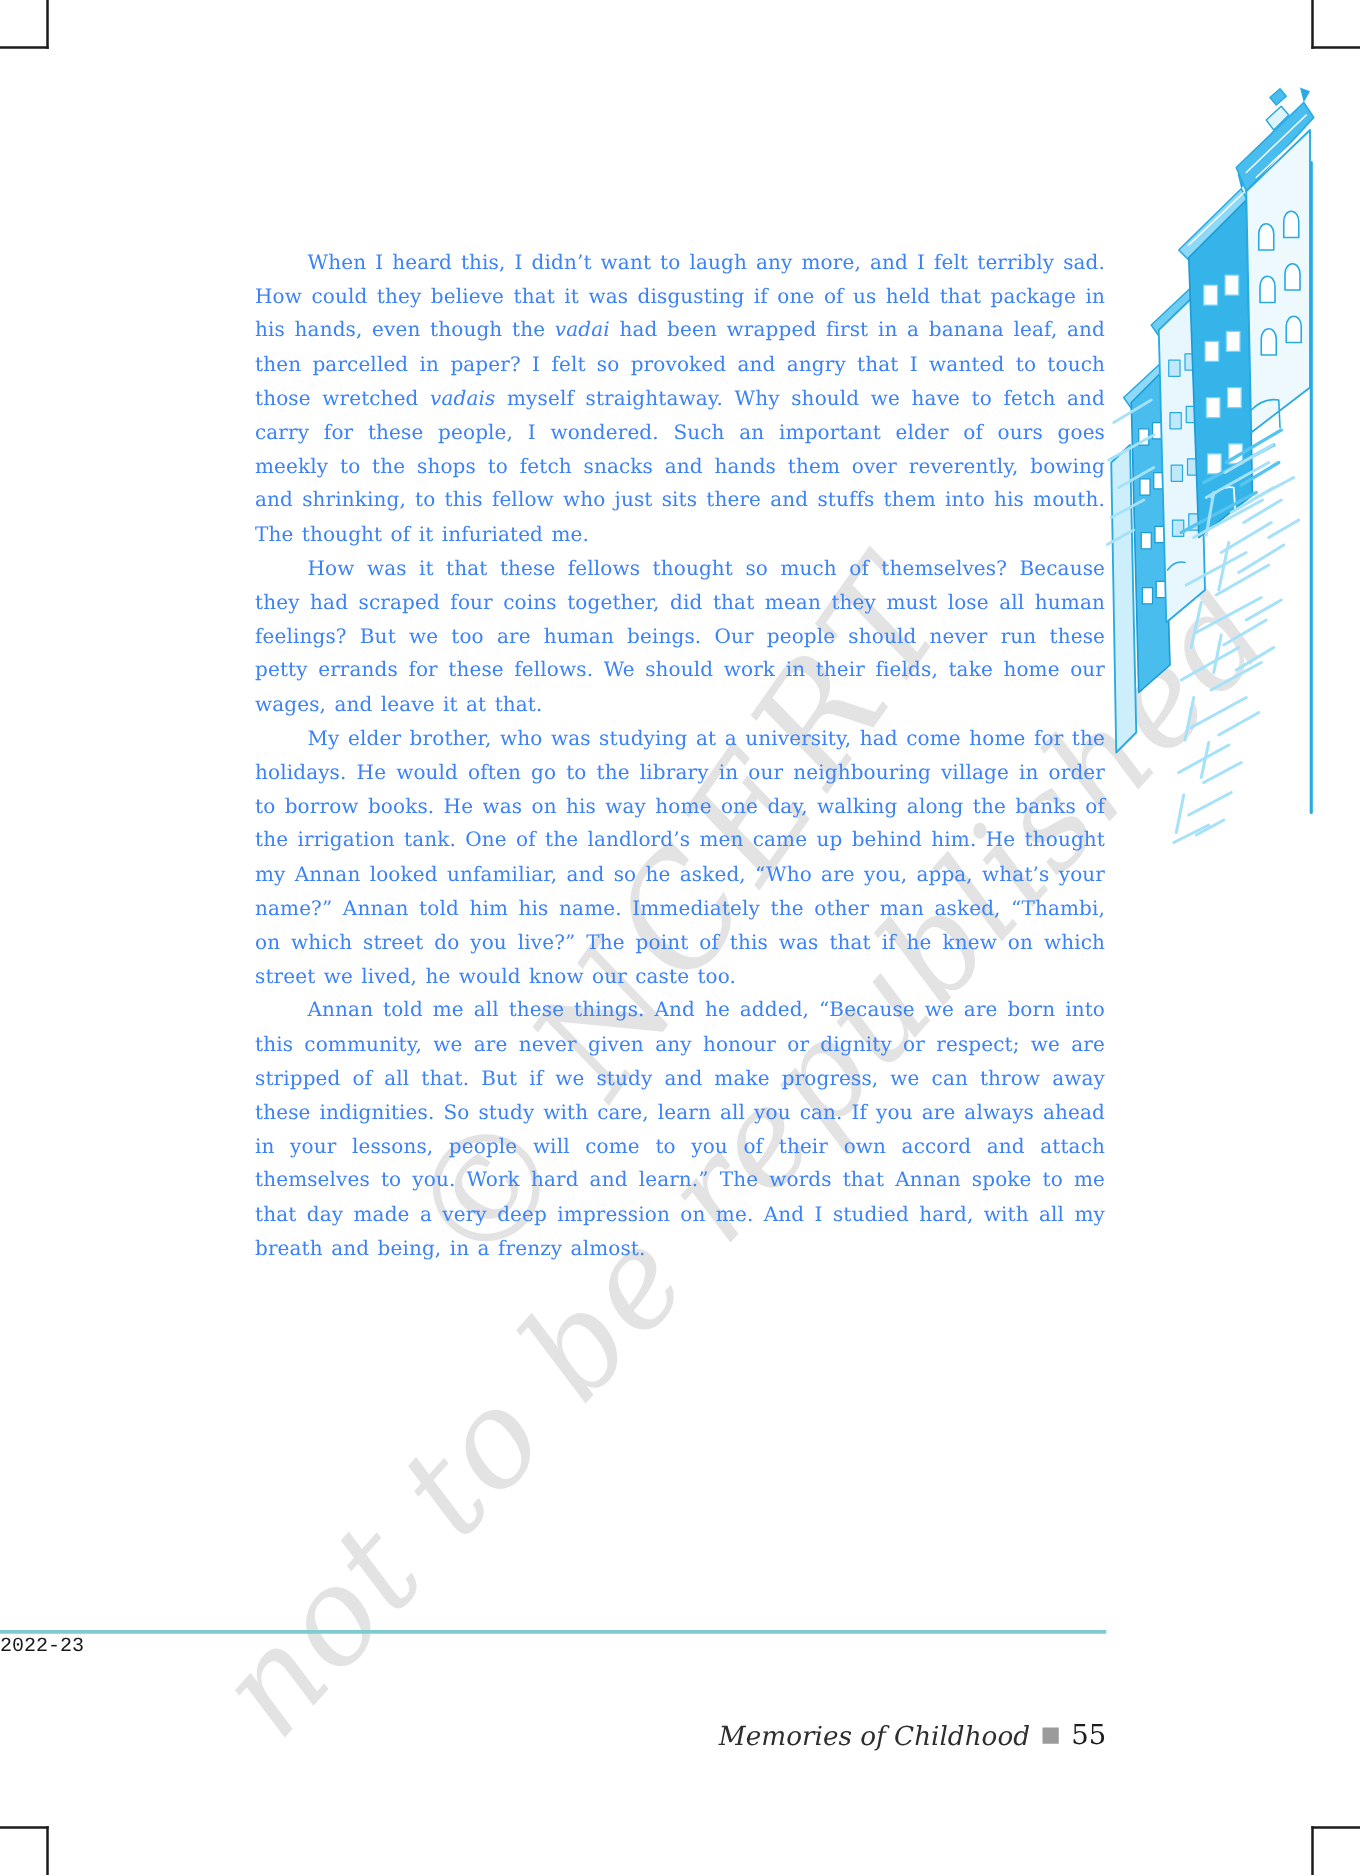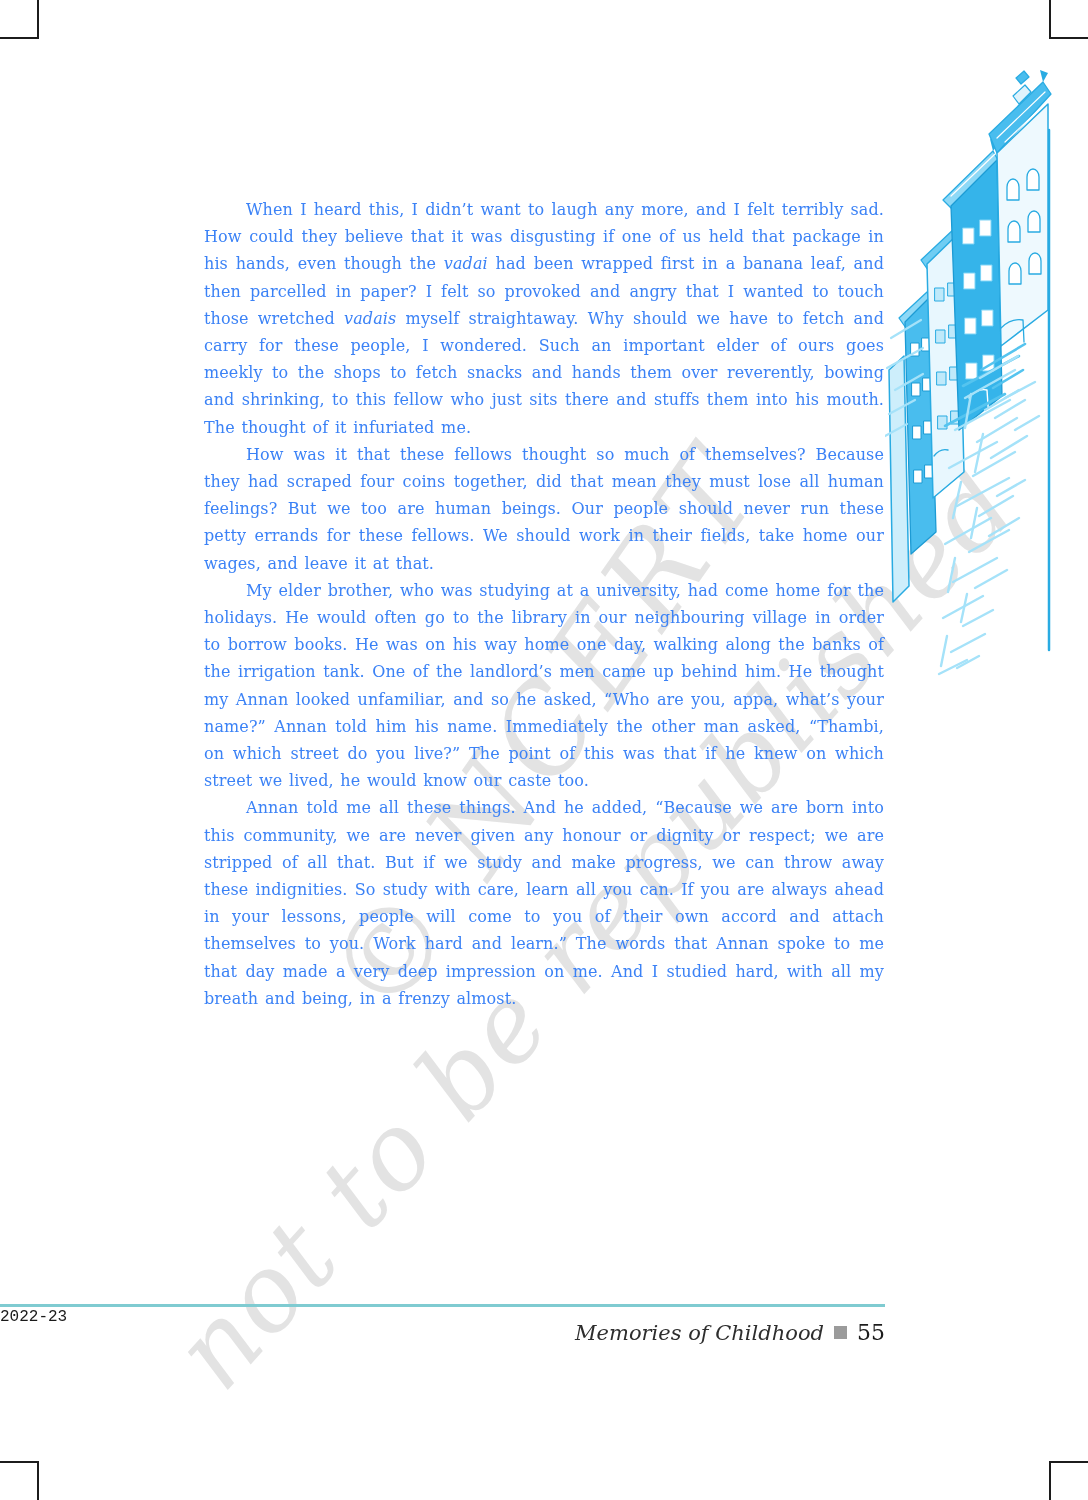--- a/index.html
+++ b/index.html
@@ -27,21 +27,21 @@
            font-size:16px;line-height:27.2px;color:#3b82f6;text-align:justify;
            word-spacing:1.5px;letter-spacing:.1px;}
   .article p{margin:0;text-indent:42px;}
   .article em{font-style:italic;}
 
   
   .illus{position:absolute;z-index:1;left:885px;top:38px;width:200px;height:660px;}
 
   
   .footer-rule{position:absolute;z-index:3;left:0;top:1304px;width:885px;height:3px;background:#7fcbd1;}
-  .footer-row{position:absolute;z-index:3;left:0;top:1320px;width:885px;display:flex;
+  .footer-row{position:absolute;z-index:3;left:0;top:1376px;width:885px;display:flex;
               justify-content:flex-end;align-items:center;gap:10px;}
   .chapter{font-family:"DejaVu Serif",serif;font-style:italic;font-size:21px;color:#2e2e2e;}
   .sq{width:13px;height:13px;background:#9b9b9b;display:inline-block;}
   .folio{font-family:"DejaVu Serif",serif;font-size:22px;color:#1c1c1c;}
   .edition{position:absolute;z-index:3;left:0;top:1308px;width:1088px;text-align:left;
            font-family:Liberation Mono, monospace;font-size:16px;color:#1a1a1a;}
 </style>
 </head>
 <body>
 

